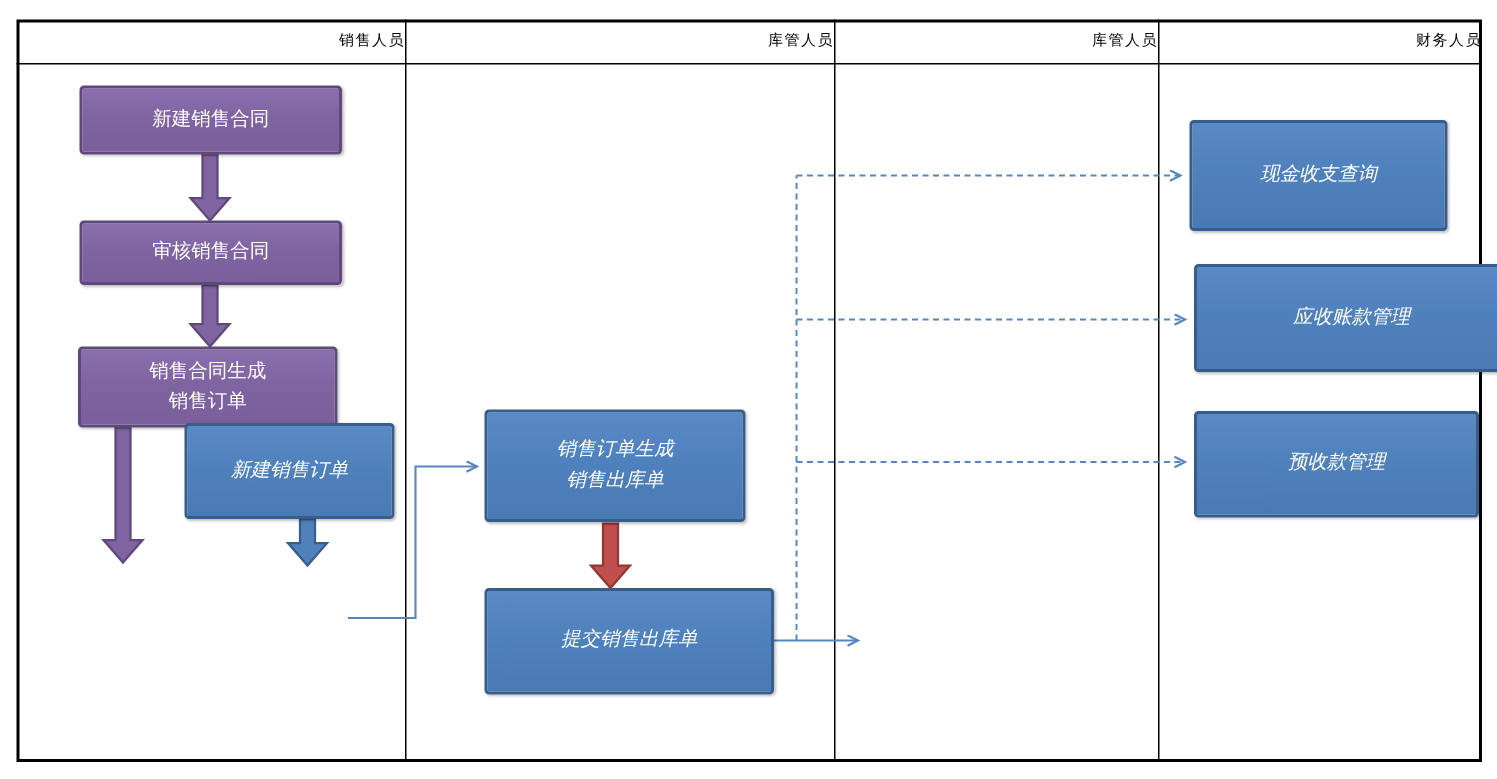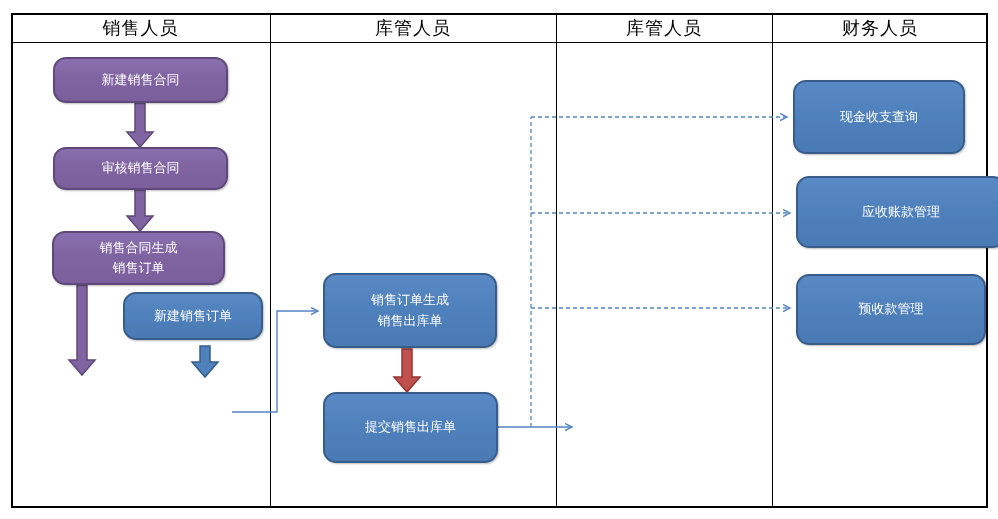--- a/index.html
+++ b/index.html
@@ -1,27 +1,27 @@
 <!DOCTYPE html>
 <html><head>
 <meta charset="utf-8">
 <style>
   html,body{margin:0;padding:0;background:#fff;}
   body{font-family:"DejaVu Sans","Liberation Sans",sans-serif;}
   .canvas{position:relative;width:998px;height:519px;background:#ffffff;overflow:hidden;}
   .frame{position:absolute;left:11px;top:13px;width:977px;height:495px;border:2px solid #000;box-sizing:border-box;}
   .vline{position:absolute;top:13px;height:495px;width:1px;background:#000;}
   .hline{position:absolute;left:11px;top:42px;width:977px;height:1px;background:#000;}
-  .lane-header{position:absolute;top:13px;height:29px;line-height:29px;text-align:center;
-    font-size:18px;color:#000;letter-spacing:1px;}
+  .lane-header{position:absolute;top:13px;height:29px;line-height:29px;text-align:right;
+    font-size:10px;color:#000;letter-spacing:1px;}
   .node{position:absolute;box-sizing:border-box;display:flex;align-items:center;justify-content:center;
     text-align:center;color:#ffffff;font-size:13px;line-height:1.55;white-space:pre-line;
-    border-radius:13px;box-shadow:1px 1px 2px rgba(0,0,0,0.25);}
+    border-radius:3px;box-shadow:1px 1px 2px rgba(0,0,0,0.25);}
   .node.purple{background:linear-gradient(180deg,#8a6fae 0%,#8064a2 45%,#7a5f9c 100%);border:2px solid #5f497a;}
-  .node.blue{background:linear-gradient(180deg,#5a8ac6 0%,#4f81bd 45%,#4a7ab3 100%);border:2px solid #385d8a;}
+  .node.blue{background:linear-gradient(180deg,#5a8ac6 0%,#4f81bd 45%,#4a7ab3 100%);border:2px solid #385d8a;font-style:italic;}
   svg.overlay{position:absolute;left:0;top:0;pointer-events:none;}
 </style>
 </head>
 <body>
 
 <div class="canvas">
 
   <div class="frame"></div>
   <div class="vline" style="left:270px"></div>
   <div class="vline" style="left:556px"></div>
@@ -60,24 +60,24 @@
 
     <polyline points="531,213 790,213" fill="none" stroke="#5585C2" stroke-width="1.3" stroke-dasharray="4,3" marker-end="url(#openArrow)"></polyline>
 
     <polyline points="531,308 790,308" fill="none" stroke="#5585C2" stroke-width="1.3" stroke-dasharray="4,3" marker-end="url(#openArrow)"></polyline>
   </svg>
 
   <div class="node purple" style="left:53px;top:57px;width:175px;height:46px">新建销售合同</div>
   <div class="node purple" style="left:52px;top:231px;width:173px;height:54px">销售合同生成
 销售订单</div>
   <div class="node purple" style="left:53px;top:147px;width:175px;height:43px">审核销售合同</div>
-  <div class="node blue" style="left:123px;top:292px;width:140px;height:48px">新建销售订单</div>
+  <div class="node blue" style="left:123px;top:282px;width:140px;height:64px">新建销售订单</div>
 
   <div class="node blue" style="left:323px;top:273px;width:174px;height:75px">销售订单生成
 销售出库单</div>
-  <div class="node blue" style="left:323px;top:392px;width:175px;height:71px">提交销售出库单</div>
+  <div class="node blue" style="left:323px;top:392px;width:193px;height:71px">提交销售出库单</div>
 
 
   <div class="node blue" style="left:793px;top:80px;width:172px;height:74px">现金收支查询</div>
   <div class="node blue" style="left:796px;top:176px;width:210px;height:72px">应收账款管理</div>
   <div class="node blue" style="left:796px;top:274px;width:190px;height:71px">预收款管理</div>
 
 </div>
 
 </body></html>

